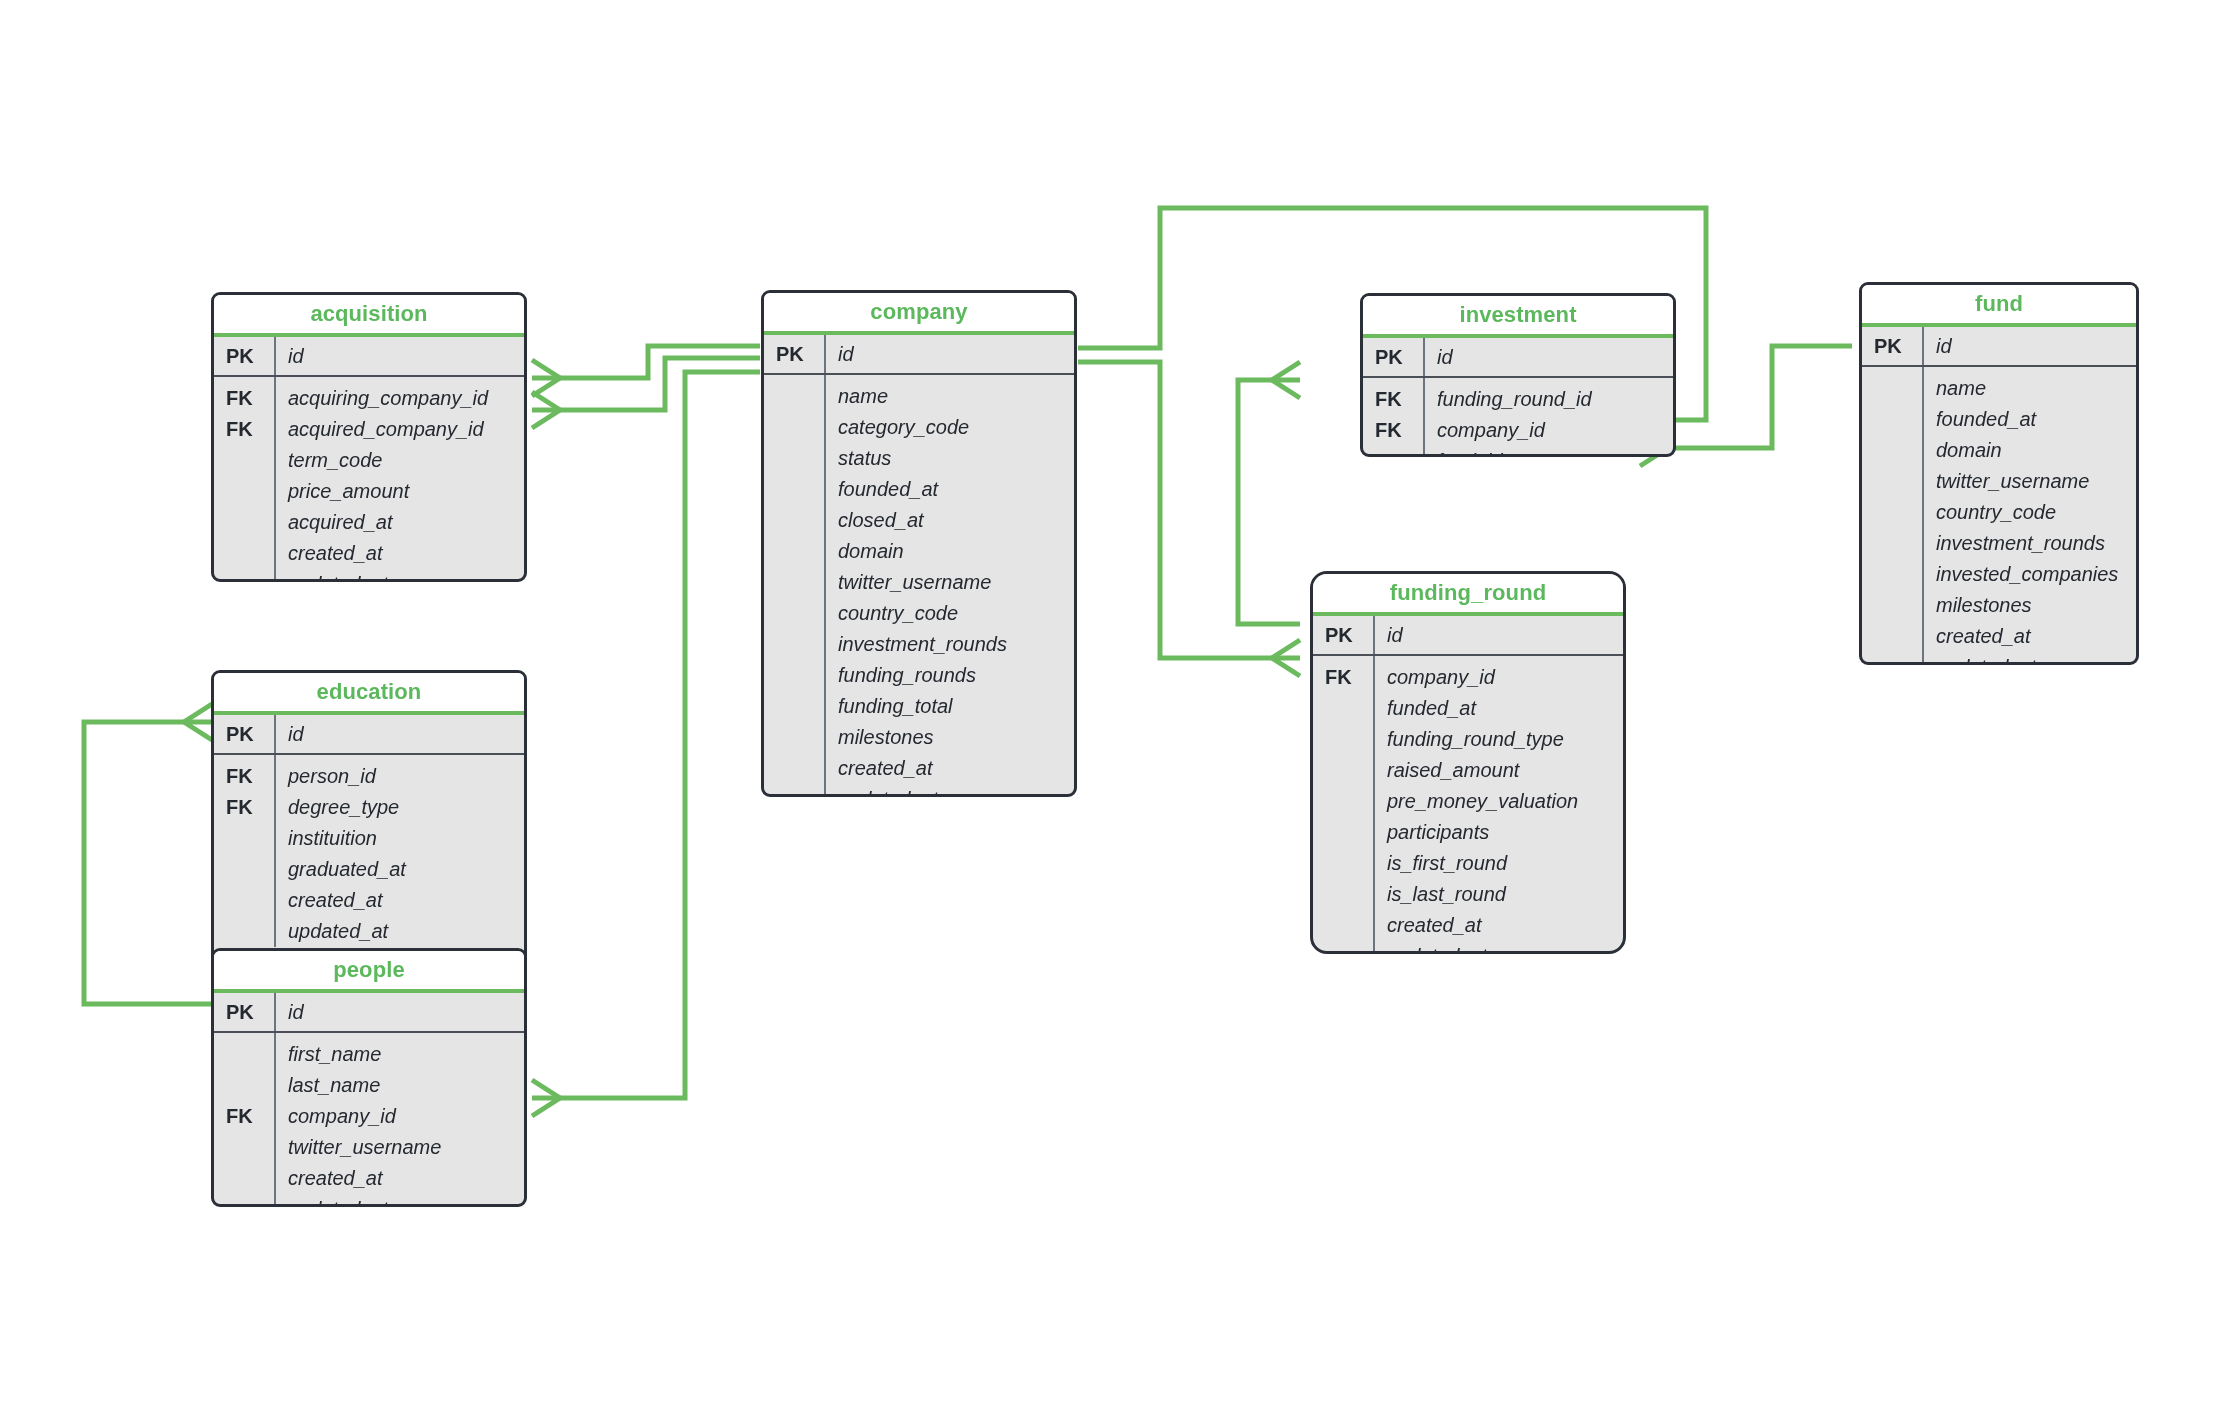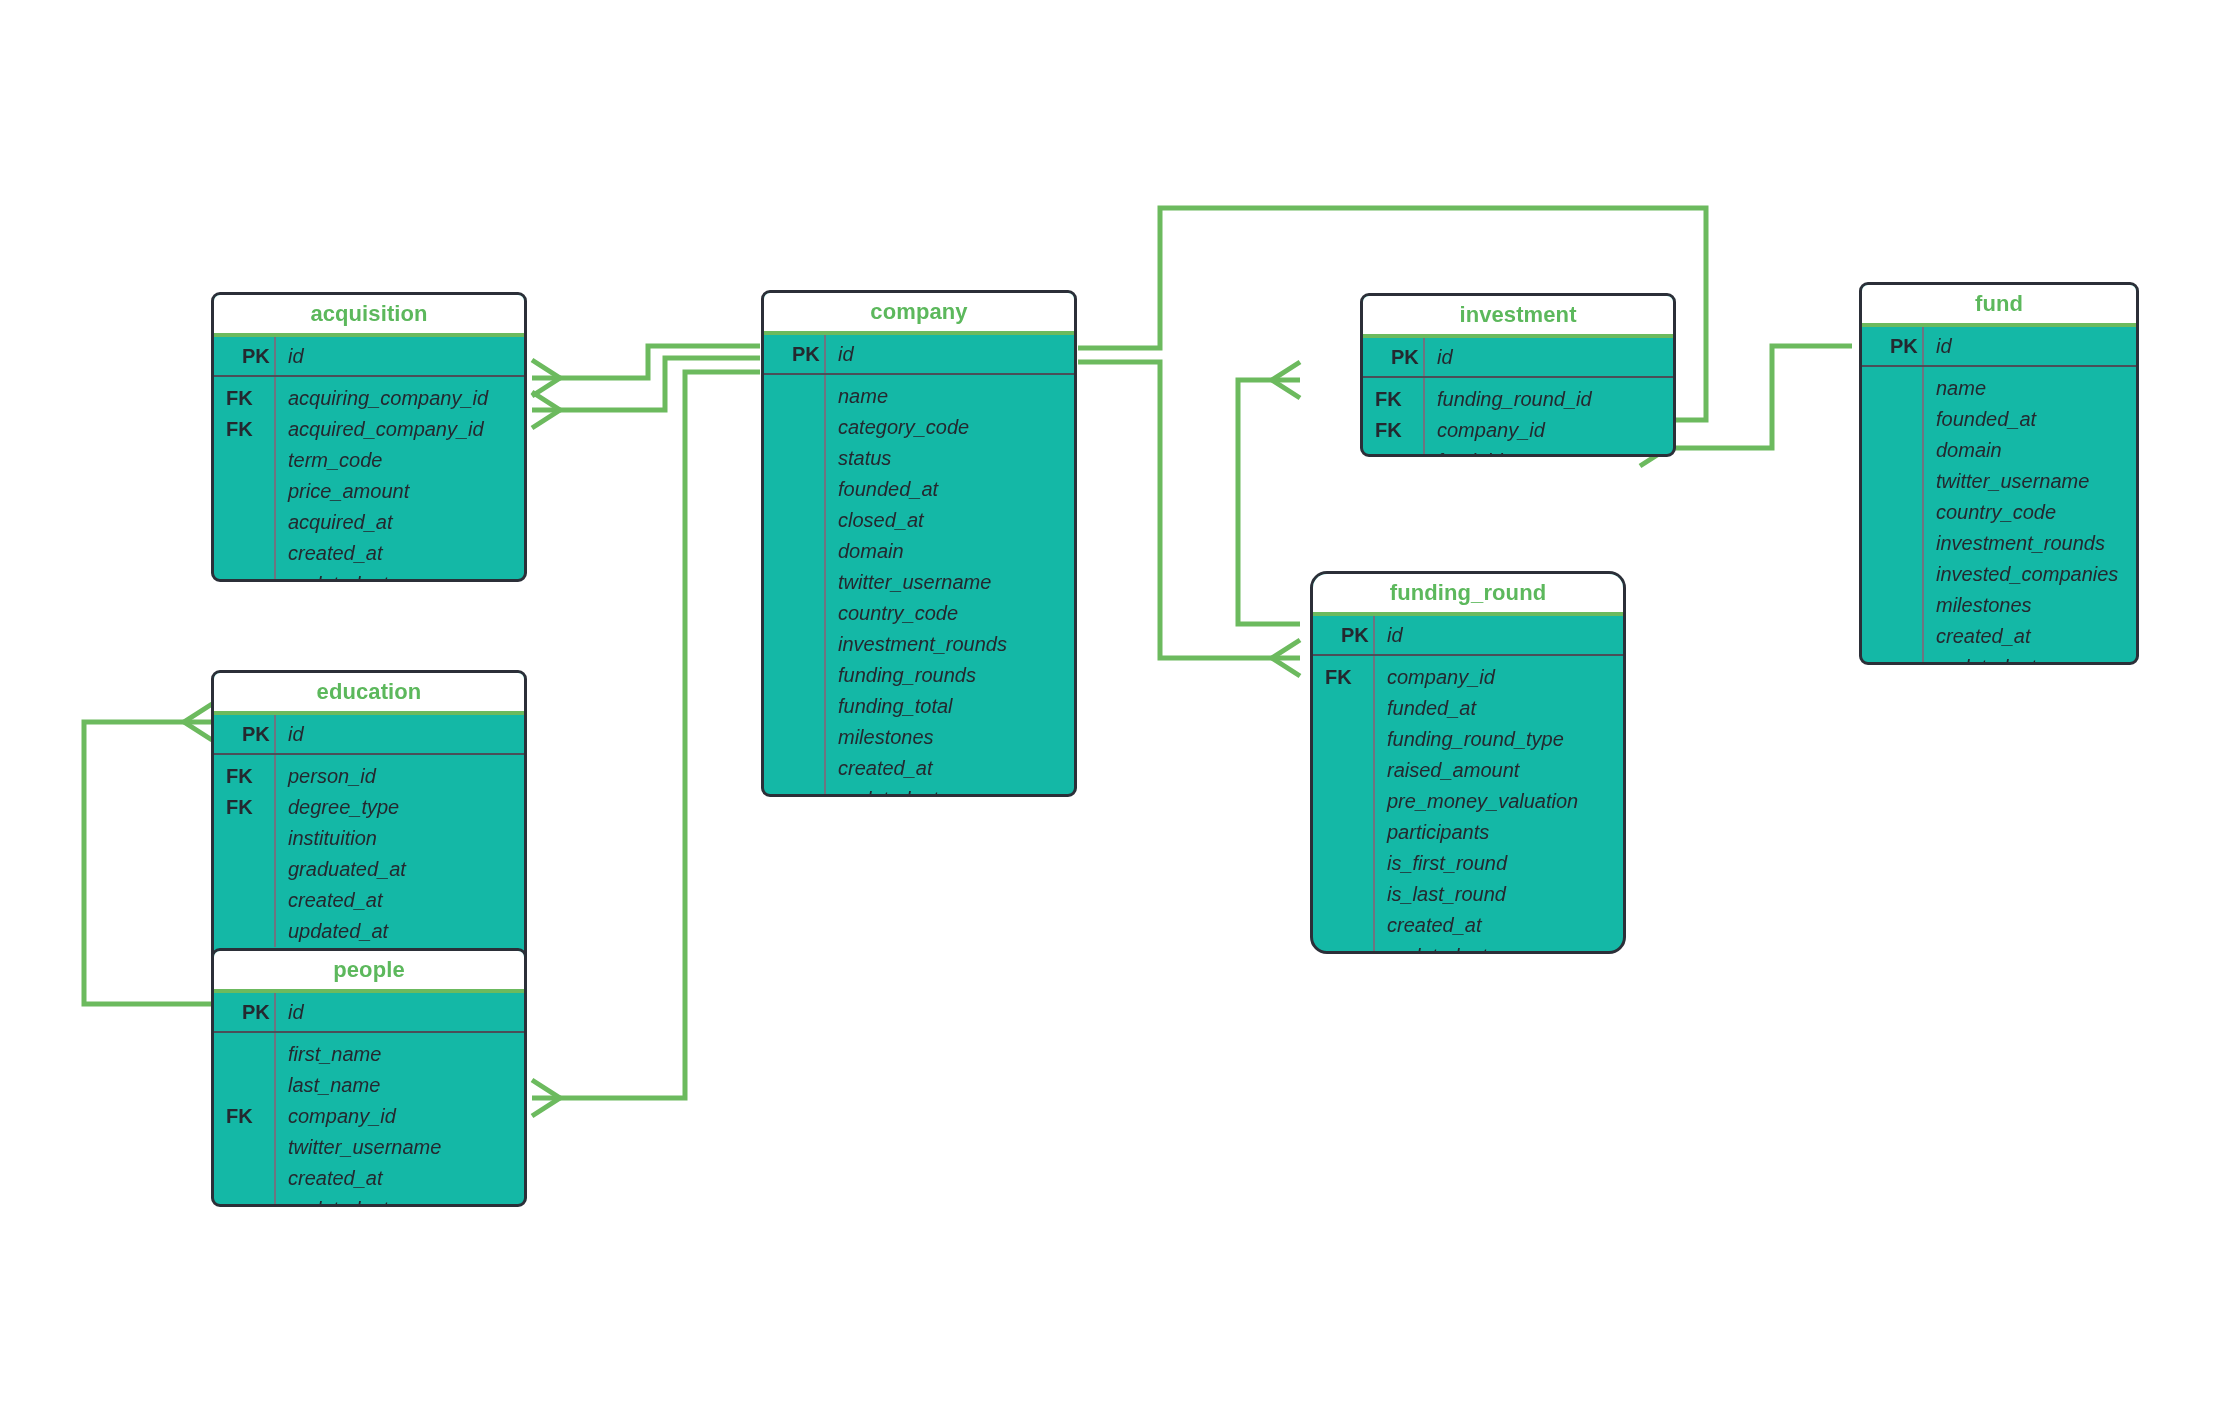--- a/index.html
+++ b/index.html
@@ -8,21 +8,21 @@
     width:2228px;height:1418px;position:relative;overflow:hidden;
   }
   #canvas{position:absolute;left:0;top:0;width:2228px;height:1418px;}
   svg.links{position:absolute;left:0;top:0;width:2228px;height:1418px;pointer-events:none;}
 
   .entity{
     position:absolute;
     box-sizing:border-box;
     border:3px solid #2b2f38;
     border-radius:9px;
-    background:#14b8a6;
+    background:#e5e5e5;
     overflow:hidden;
   }
   .ent-title{
     height:38px;
     line-height:38px;
     text-align:center;
     color:#5cb85c;
     font-size:22px;
     font-weight:bold;
     border-bottom:4px solid #6cba5e;
@@ -36,21 +36,21 @@
   }
   .body-rows{display:flex;}
   .key-col{
     width:62px;
     min-width:62px;
     border-right:2px solid #6d7480;
     box-sizing:border-box;
     display:flex;
     flex-direction:column;
   }
-  .pk-row .key-col{border-right:2px solid #6d7480;padding-left:16px;}
+  .pk-row .key-col{border-right:2px solid #6d7480;}
   .field-col{flex:1;display:flex;flex-direction:column;font-style:italic;}
   .cell{
     height:31px;
     line-height:31px;
     font-size:20px;
     color:#24282f;
     padding-left:12px;
     white-space:nowrap;
   }
   .pk-row .cell{height:38px;line-height:38px;}

